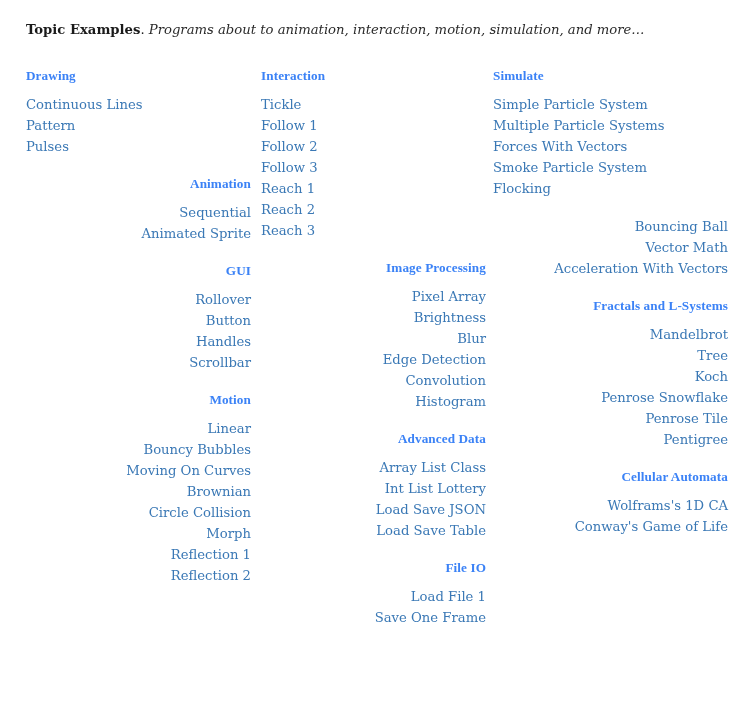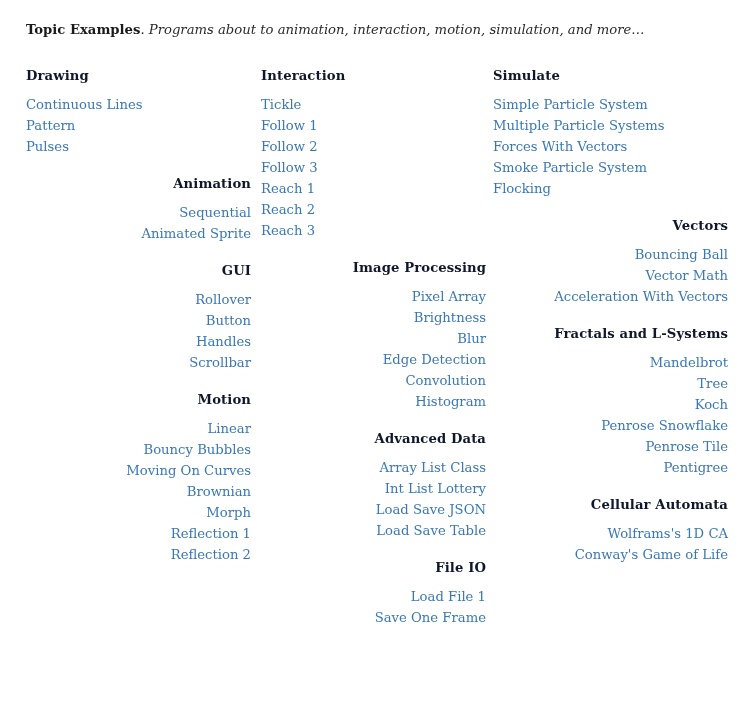--- a/index.html
+++ b/index.html
@@ -55,24 +55,25 @@
   #col-0 { left: 26px;  width: 225px; }
   #col-1 { left: 261px; width: 225px; }
   #col-2 { left: 493px; width: 235px; }
 
   .section { }
   .section + .section { margin-top: 17px; text-align: right; }
 
   .section-heading {
     font-size: 13.2px;
     font-weight: bold;
-    color: #0f172a;
+    color: #3b82f6;
     line-height: 20px;
     margin: 0 0 8px 0;
     letter-spacing: 0.1px;
+    font-family: Liberation Serif, serif;
   }
 
   .link-list {
     list-style: none;
     margin: 0;
     padding: 0;
   }
   .link-list li {
     margin: 0;
     padding: 0;
@@ -121,20 +122,21 @@
           <li><a class="topic-link" href="#">Scrollbar</a></li>
         </ul>
       </div>
       <div class="section">
         <div class="section-heading">Motion</div>
         <ul class="link-list">
           <li><a class="topic-link" href="#">Linear</a></li>
           <li><a class="topic-link" href="#">Bouncy Bubbles</a></li>
           <li><a class="topic-link" href="#">Moving On Curves</a></li>
           <li><a class="topic-link" href="#">Brownian</a></li>
+          <li><a class="topic-link" href="#">Circle Collision</a></li>
           <li><a class="topic-link" href="#">Morph</a></li>
           <li><a class="topic-link" href="#">Reflection 1</a></li>
           <li><a class="topic-link" href="#">Reflection 2</a></li>
         </ul>
       </div>
     </div>
   <div class="column" id="col-1">
       <div class="section">
         <div class="section-heading">Interaction</div>
         <ul class="link-list">
@@ -180,21 +182,20 @@
         <div class="section-heading">Simulate</div>
         <ul class="link-list">
           <li><a class="topic-link" href="#">Simple Particle System</a></li>
           <li><a class="topic-link" href="#">Multiple Particle Systems</a></li>
           <li><a class="topic-link" href="#">Forces With Vectors</a></li>
           <li><a class="topic-link" href="#">Smoke Particle System</a></li>
           <li><a class="topic-link" href="#">Flocking</a></li>
         </ul>
       </div>
       <div class="section">
-        <div class="section-heading">Vectors</div>
         <ul class="link-list">
           <li><a class="topic-link" href="#">Bouncing Ball</a></li>
           <li><a class="topic-link" href="#">Vector Math</a></li>
           <li><a class="topic-link" href="#">Acceleration With Vectors</a></li>
         </ul>
       </div>
       <div class="section">
         <div class="section-heading">Fractals and L-Systems</div>
         <ul class="link-list">
           <li><a class="topic-link" href="#">Mandelbrot</a></li>

